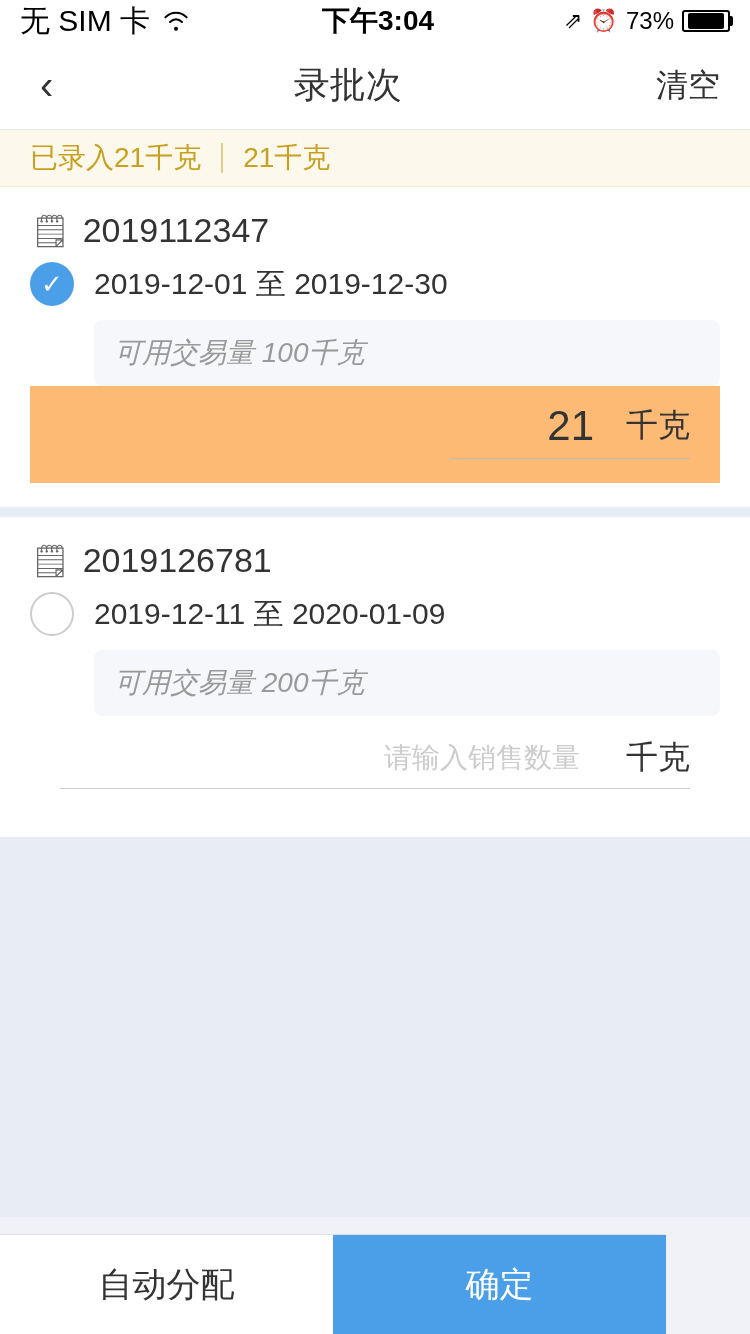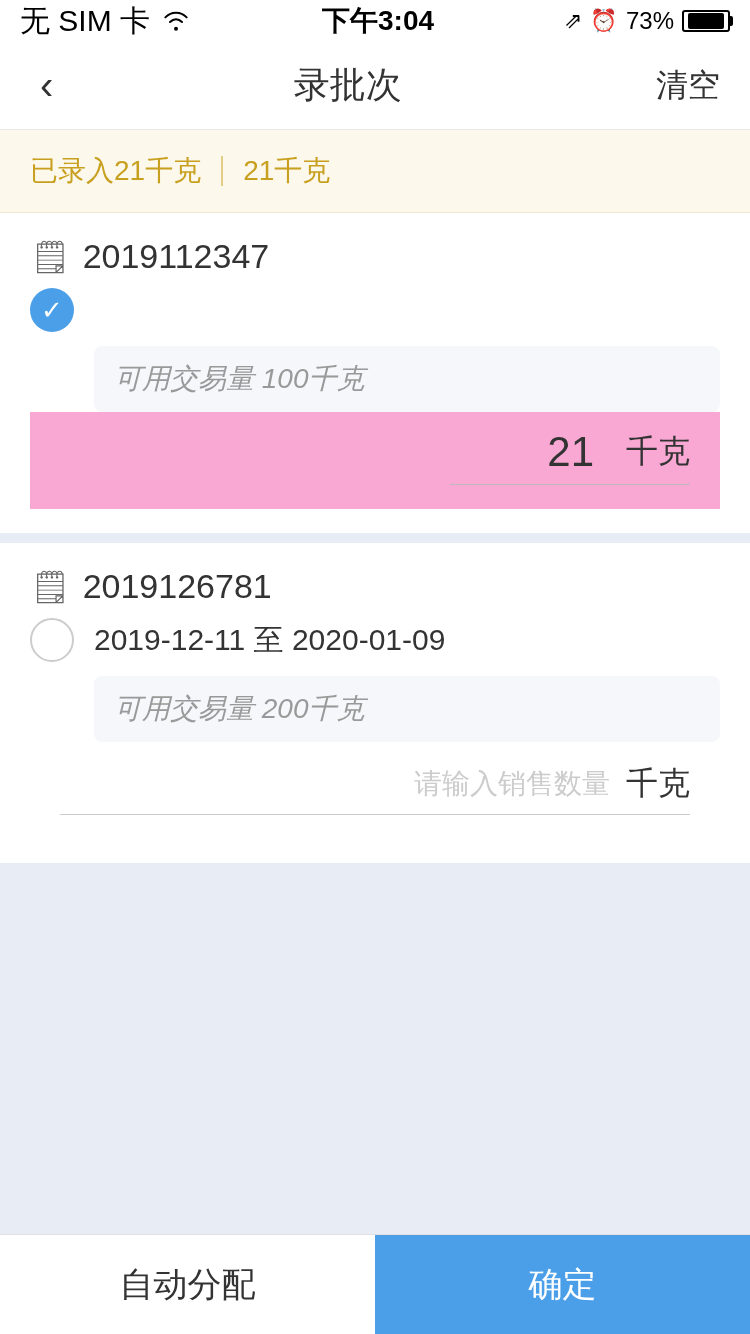--- a/index.html
+++ b/index.html
@@ -68,21 +68,21 @@
     .nav-clear {
       font-size: 32px;
       color: #333;
       cursor: pointer;
       margin-left: 24px;
     }
 
     
     .info-banner {
       background: #fdf8ec;
-      padding: 22px 30px;
+      padding: 9px 30px;
       display: flex;
       align-items: center;
       gap: 20px;
       border-bottom: 1px solid #f0e8d0;
     }
     .info-text {
       font-size: 28px;
       color: #c8a020;
     }
     .info-divider {
@@ -158,21 +158,21 @@
       font-size: 32px;
       color: #333;
       margin-left: 16px;
     }
 
     .qty-wrapper {
       display: flex;
       flex-direction: column;
       align-items: flex-end;
       padding: 16px 30px 24px;
-      background: #f9a8d4;
+      background: #fdba74;
     }
     .qty-line {
       display: flex;
       align-items: center;
       gap: 16px;
     }
     .qty-input-val {
       font-size: 42px;
       color: #333;
     }
@@ -212,21 +212,21 @@
     .filler-area {
       background: #e8edf5;
       flex: 1;
       min-height: 380px;
     }
 
     
     .bottom-bar {
       position: fixed;
       bottom: 0;
-      width: 750px;
+      width: 666px;
       height: 100px;
       display: flex;
       background: #fff;
       border-top: 1px solid #e0e0e0;
     }
     .btn-auto {
       flex: 1;
       display: flex;
       align-items: center;
       justify-content: center;
@@ -286,20 +286,21 @@
 
 <div class="batch-item">
   <div class="batch-header">
     <span class="batch-id-icon">🗒</span>
     <span class="batch-id">2019112347</span>
   </div>
   <div class="batch-date-row">
     <div class="radio-btn checked">
       <span class="check-mark">✓</span>
     </div>
+    <span class="batch-date">2019-12-01 至 2019-12-30</span>
   </div>
   <div class="batch-volume">可用交易量 100千克</div>
 
   <div class="qty-wrapper">
     <div class="qty-line">
       <span class="qty-input-val">21</span>
       <span class="quantity-unit">千克</span>
     </div>
     <div class="qty-underline"></div>
   </div>
@@ -313,21 +314,21 @@
     <span class="batch-id">2019126781</span>
   </div>
   <div class="batch-date-row">
     <div class="radio-btn unchecked">
     </div>
     <span class="batch-date">2019-12-11 至 2020-01-09</span>
   </div>
   <div class="batch-volume">可用交易量 200千克</div>
 
   <div class="input-container">
-    <div class="input-row" style="width:100%; padding-bottom: 8px;">
+    <div class="input-row" style="width:100%; padding-bottom: 8px; gap: 30px;">
       <span class="input-placeholder">请输入销售数量</span>
       <span class="input-unit">千克</span>
     </div>
     <div style="height:1px; background:#ccc; width:calc(100% - 60px); margin: 0 30px;"></div>
   </div>
 </div>
 
 <div class="filler-area" style="min-height: 380px;"></div>
 
 <div style="height: 100px;"></div>

